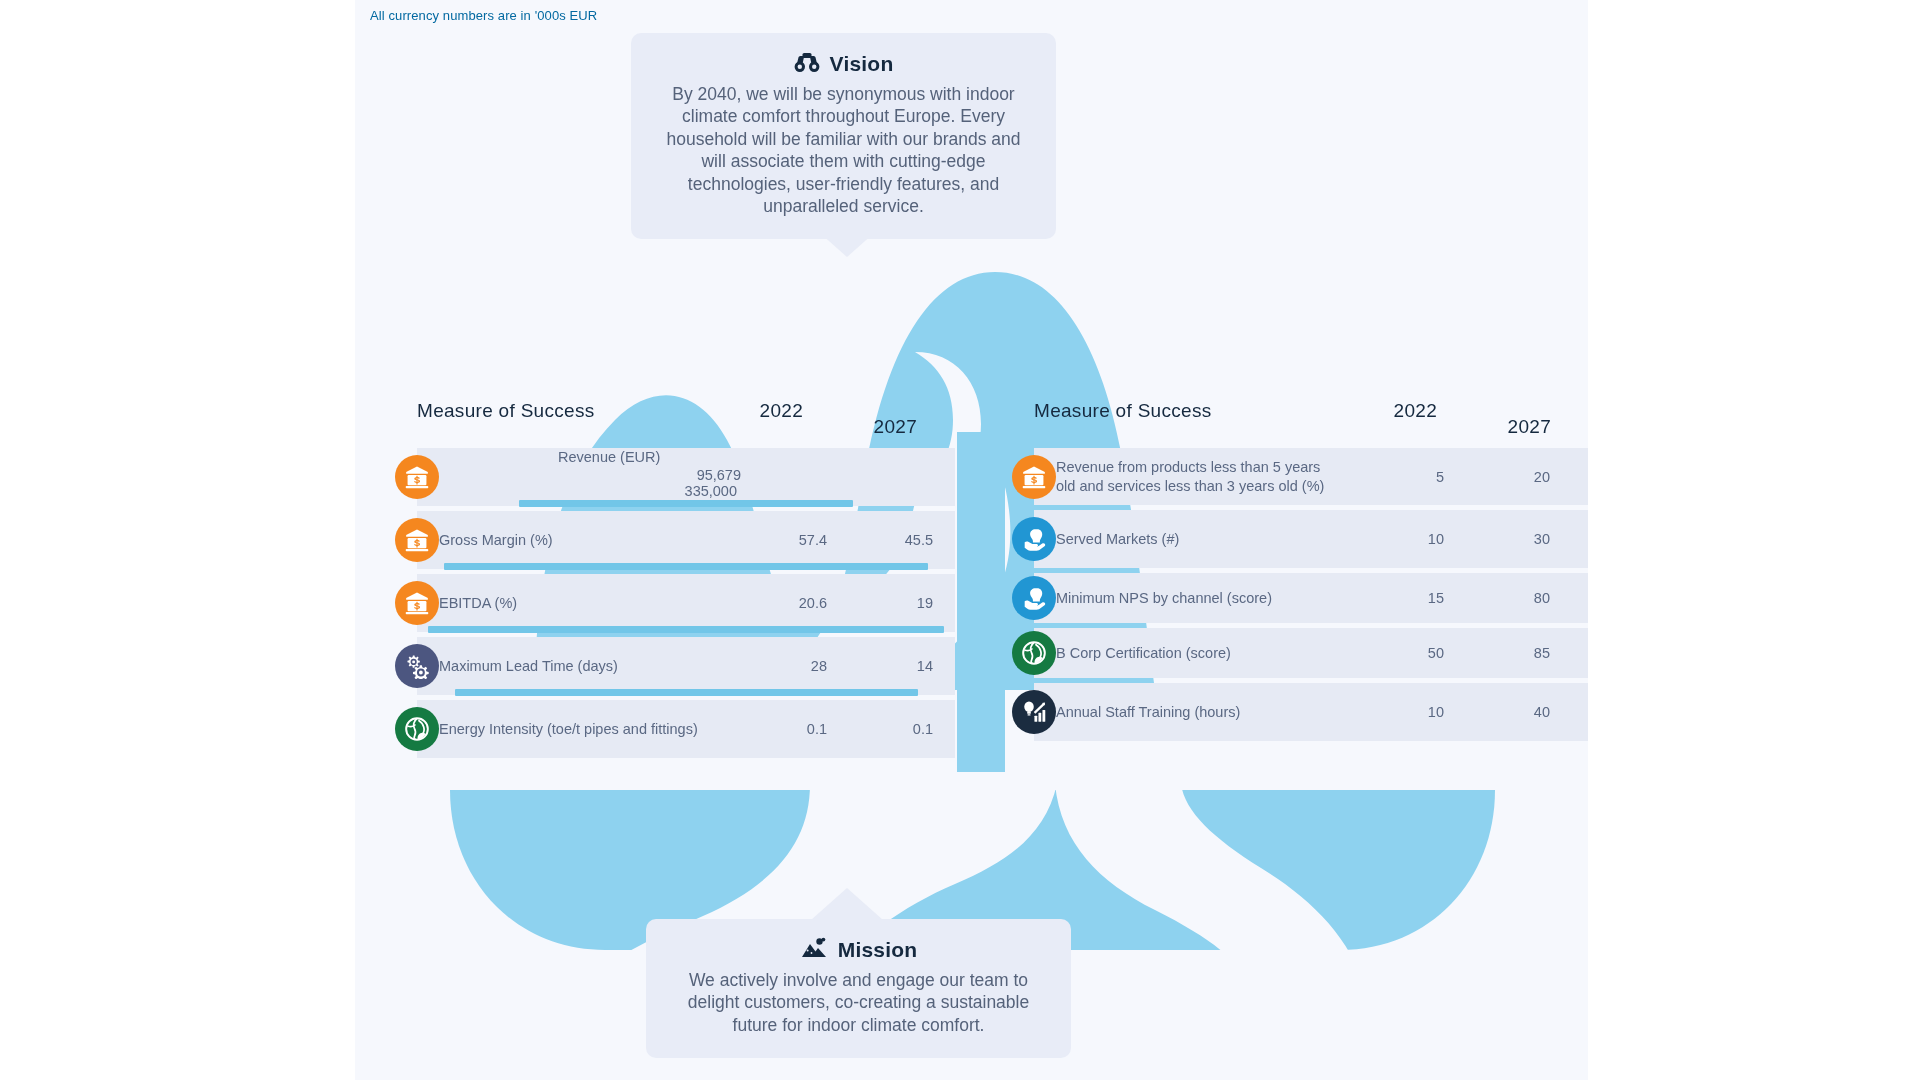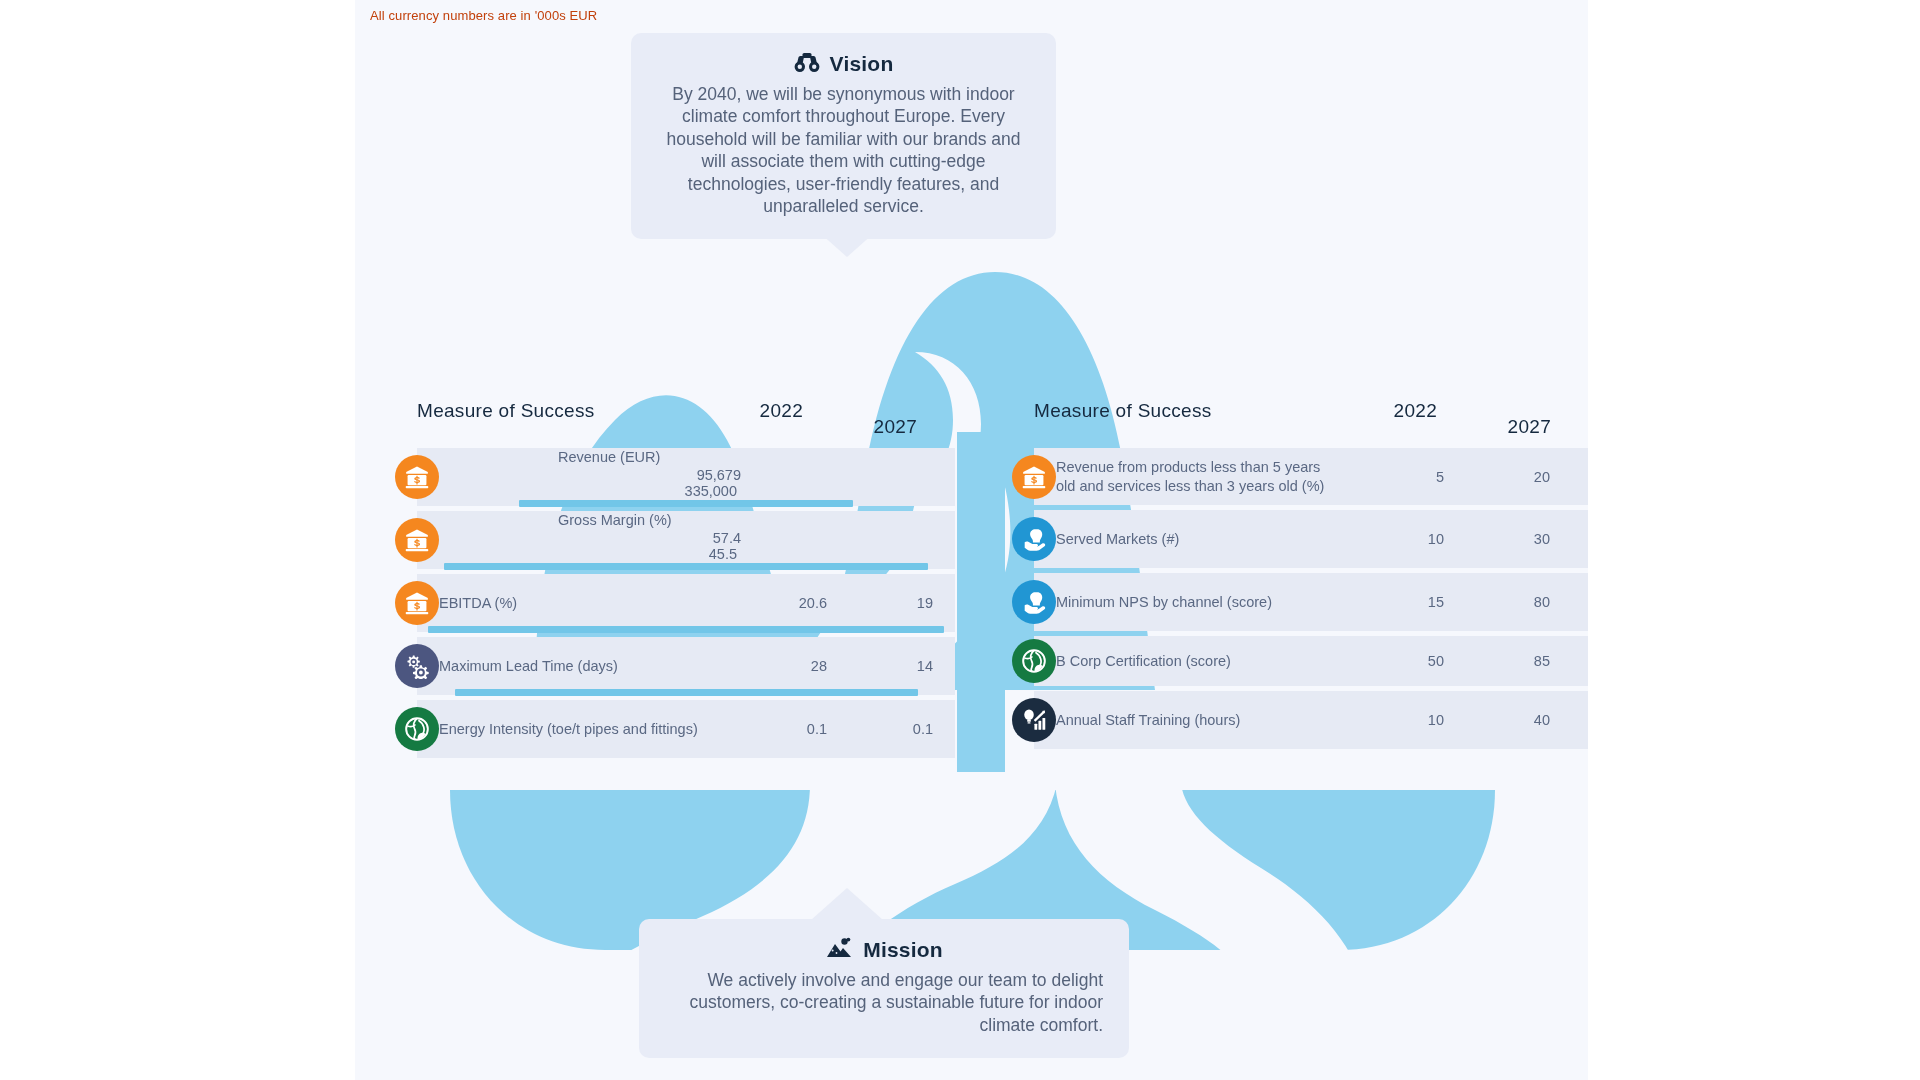--- a/index.html
+++ b/index.html
@@ -18,21 +18,21 @@
   #canvas {
     position: absolute;
     left: 355px; top: 0; width: 1233px; height: 1080px;
     background: #f6f8fd;
     overflow: hidden;
   }
 
   
   #footnote {
     position: absolute; left: 15px; top: 8px;
-    font-size: 13px; color: #c2410c; letter-spacing: .1px;
+    font-size: 13px; color: #0369a1; letter-spacing: .1px;
   }
 
   
   #blobs {
     position: absolute; left: 0; top: 0; width: 1233px; height: 1080px;
     pointer-events: none;
   }
 
   
   .callout {
@@ -46,21 +46,21 @@
     display: flex; align-items: center; justify-content: center;
     gap: 10px; margin-bottom: 6px;
   }
   .callout-head .ttl {
     font-size: 21px; font-weight: bold; color: #15293f; letter-spacing: .2px;
   }
   .callout-body {
     font-size: 17.5px; line-height: 1.28; color: #55627a;
   }
   #vision-box { left: 276px; top: 33px; width: 425px; }
-  #mission-box { left: 284px; top: 919px; width: 490px; text-align: right; }
+  #mission-box { left: 291px; top: 919px; width: 425px; }
   .tail {
     position: absolute; width: 0; height: 0;
   }
   #vision-tail {
     left: 456px; top: 225px;
     border-left: 36px solid transparent;
     border-right: 36px solid transparent;
     border-top: 32px solid #e8ecf7;
   }
   #mission-tail {
@@ -217,21 +217,21 @@
         <rect x="1.6" y="20.4" width="20.8" height="2.0" rx=".7"></rect>
         <text x="12" y="17.6" font-size="9.2" font-weight="bold" text-anchor="middle" fill="#f5871f" font-family="Liberation Sans, sans-serif">S</text>
         <rect x="11.45" y="10.9" width="1.1" height="8" fill="#f5871f"></rect>
       </svg>
             </div>
             <div class="row-label">Revenue (EUR)</div>
             <div class="row-v v1">95,679</div>
             <div class="row-v v2">335,000</div>
           </div>
           <div class="bar" style="width: 334px; left: 164px; top: 52px;"></div>
-          <div class="row" style="height: 58px; flex-direction: column;">
+          <div class="row" style="height: 58px;">
             <div class="badge" style="background: rgb(245, 135, 31); top: calc(50% - 22px);">
               <svg viewBox="0 0 24 24" fill="white">
         <path d="M12 2.2 L22 7.4 L22 9.1 L2 9.1 L2 7.4 Z"></path>
         <rect x="3.3" y="10.2" width="17.4" height="9.4" rx="1"></rect>
         <rect x="1.6" y="20.4" width="20.8" height="2.0" rx=".7"></rect>
         <text x="12" y="17.6" font-size="9.2" font-weight="bold" text-anchor="middle" fill="#f5871f" font-family="Liberation Sans, sans-serif">S</text>
         <rect x="11.45" y="10.9" width="1.1" height="8" fill="#f5871f"></rect>
       </svg>
             </div>
             <div class="row-label">Gross Margin (%)</div>
@@ -322,21 +322,21 @@
                  c.9-.6 2-.4 2.5 .4 .5 .8 .2 1.8-.7 2.4
                  l-3.8 2.6 c-1.3 .9-2.8 1.3-4.4 1.3 l-4.6 0
                  c-1 0-1.9-.3-2.7-.9 l-2.5-1.9 Z"></path>
       </svg>
             </div>
             <div class="row-label">Served Markets (#)</div>
             <div class="row-v v1">10</div>
             <div class="row-v v2">30</div>
           </div>
           <div class="bar" style="width: 443px; left: 117px; top: 133px;"></div>
-          <div class="row" style="height: 58px;">
+          <div class="row" style="height: 50px;">
             <div class="badge" style="background: rgb(33, 150, 211); top: calc(50% - 22px);">
               <svg viewBox="0 0 24 24" fill="white">
         <path d="M15.2 3.1 c2.5 0 4.4 2 4.4 4.6 0 1.9-.8 3.4-1.5 4.4
                  -.5 .8-.7 1.4-.7 2.3 l0 .9 -6.4 0 0-1.3
                  c0-1.2-.5-1.9-1.2-2.8 -.8-1-1.4-2.2-1.4-3.6
                  0-2.6 2.2-4.5 4.8-4.5 Z"></path>
         <path d="M3.4 15.1 c1.1-.9 2.5-.9 3.7-.3 l3.4 1.7 3.6 0
                  c1 0 1.6 .6 1.6 1.3 0 .8-.7 1.3-1.6 1.3 l-3.4 0
                  2.9 0 c1.3 0 2.4-.4 3.4-1.1 l2.6-1.8
                  c.9-.6 2-.4 2.5 .4 .5 .8 .2 1.8-.7 2.4

